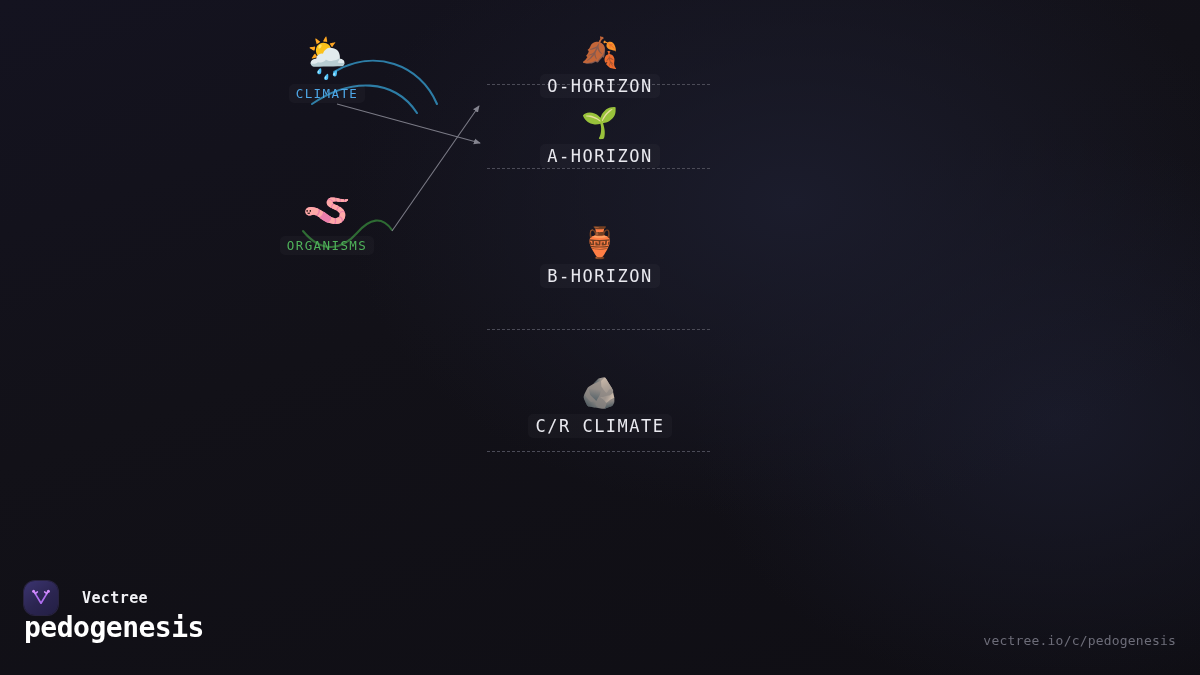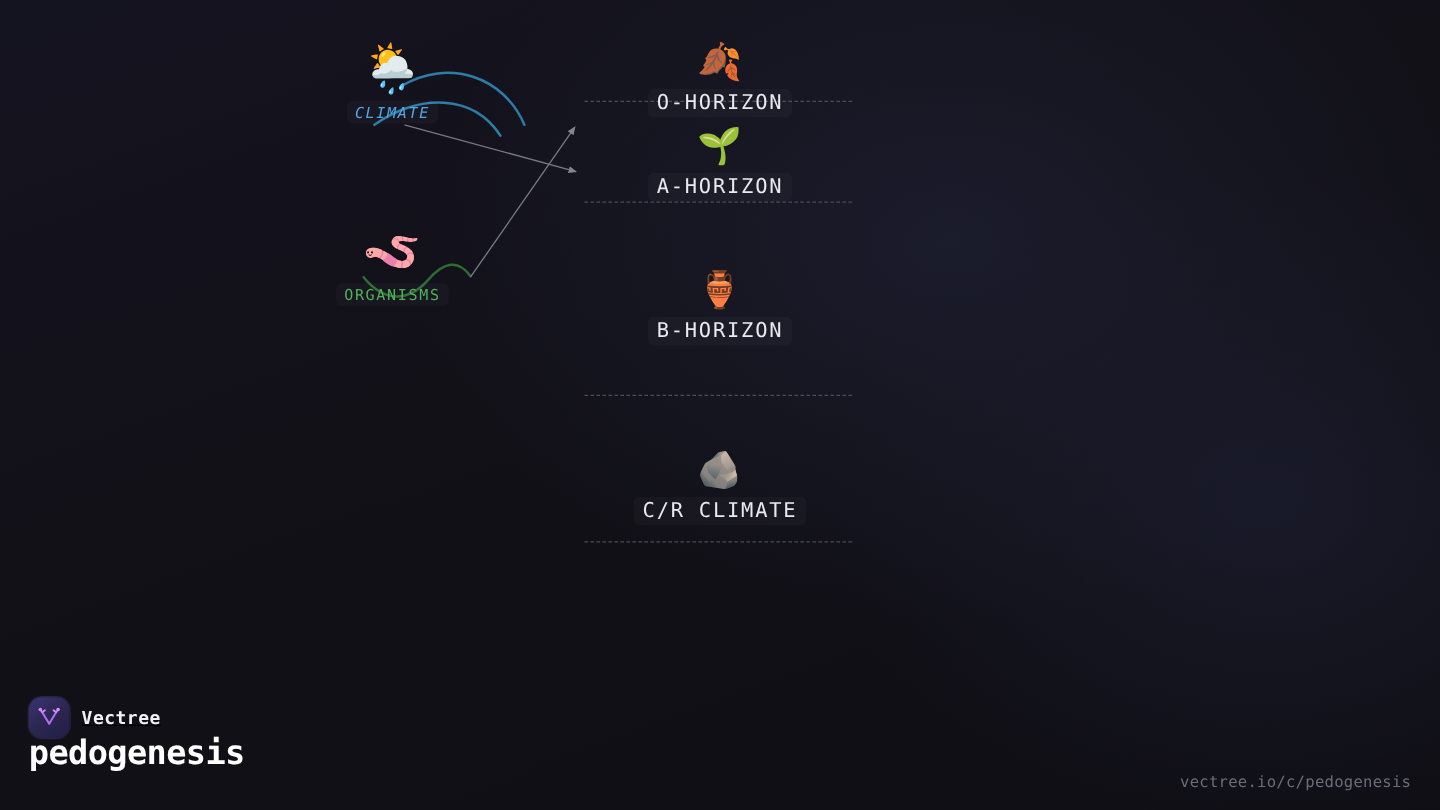--- a/index.html
+++ b/index.html
@@ -34,21 +34,21 @@
     letter-spacing:1.4px; white-space:nowrap;
     padding:2px 7px; border-radius:5px;
     background:rgba(255,255,255,0.028);
   }
 
   
   .driver { width:150px; }
   .driver .emoji { font-size:40px; }
   .driver .cap { font-size:12.5px; }
   #node-climate   { left:252px; top:38px; }
-  #node-climate   .cap { color:#4ea8e8;font-style:italic; }
+  #node-climate   .cap { color:#4ea8e8; }
   #node-organisms { left:252px; top:190px; }
   #node-organisms .cap { color:#4fb25a; }
 
   
   .horizon { width:220px; left:490px; }
   .horizon .emoji { font-size:30px; }
   .horizon .cap { font-size:17px; color:#e9e9ef; letter-spacing:1.5px; }
   #node-o-horizon  { top:38px;  }
   #node-a-horizon  { top:108px; }
   #node-b-horizon  { top:228px; }
@@ -59,38 +59,38 @@
     position:absolute; left:487px; width:223px; height:0;
     border-top:1px dashed #4b4b57;
   }
   #soil-line-1 { top:84px;  }
   #soil-line-2 { top:168px; }
   #soil-line-3 { top:329px; }
   #soil-line-4 { top:451px; }
 
   
   #footer { position:absolute; left:0; bottom:0; width:1200px; height:110px; }
-  #brand-row { position:absolute; left:24px; top:16px; display:flex; align-items:center; gap:10px;text-decoration:underline; }
+  #brand-row { position:absolute; left:24px; top:16px; display:flex; align-items:center; gap:24px; }
   #brand-logo {
     width:34px; height:34px; border-radius:11px;
     background:linear-gradient(145deg,#3b3470 0%,#2b2550 55%,#231f45 100%);
     display:flex; align-items:center; justify-content:center;
     box-shadow:0 0 0 1px rgba(150,120,255,0.18);
   }
   #brand-name {
     font-family:"DejaVu Sans Mono","Liberation Mono",monospace;
     font-size:15px; font-weight:bold; color:#f2f2f6; letter-spacing:0.4px;
   }
   #page-title {
     position:absolute; left:24px; top:46px;
     font-family:"DejaVu Sans Mono","Liberation Mono",monospace;
     font-size:28px; font-weight:bold; color:#ffffff; letter-spacing:-0.5px;
   }
   #footer-url {
-    position:absolute; right:24px; top:80px;
+    position:absolute; right:24px; top:68px;
     font-family:"DejaVu Sans Mono","Liberation Mono",monospace;
     font-size:13px; color:#6d6d79; letter-spacing:0.2px;
   }
 </style>
 </head>
 <body>
 
 <div id="stage">
 
   <svg id="wires" viewBox="0 0 1200 675" xmlns="http://www.w3.org/2000/svg">

